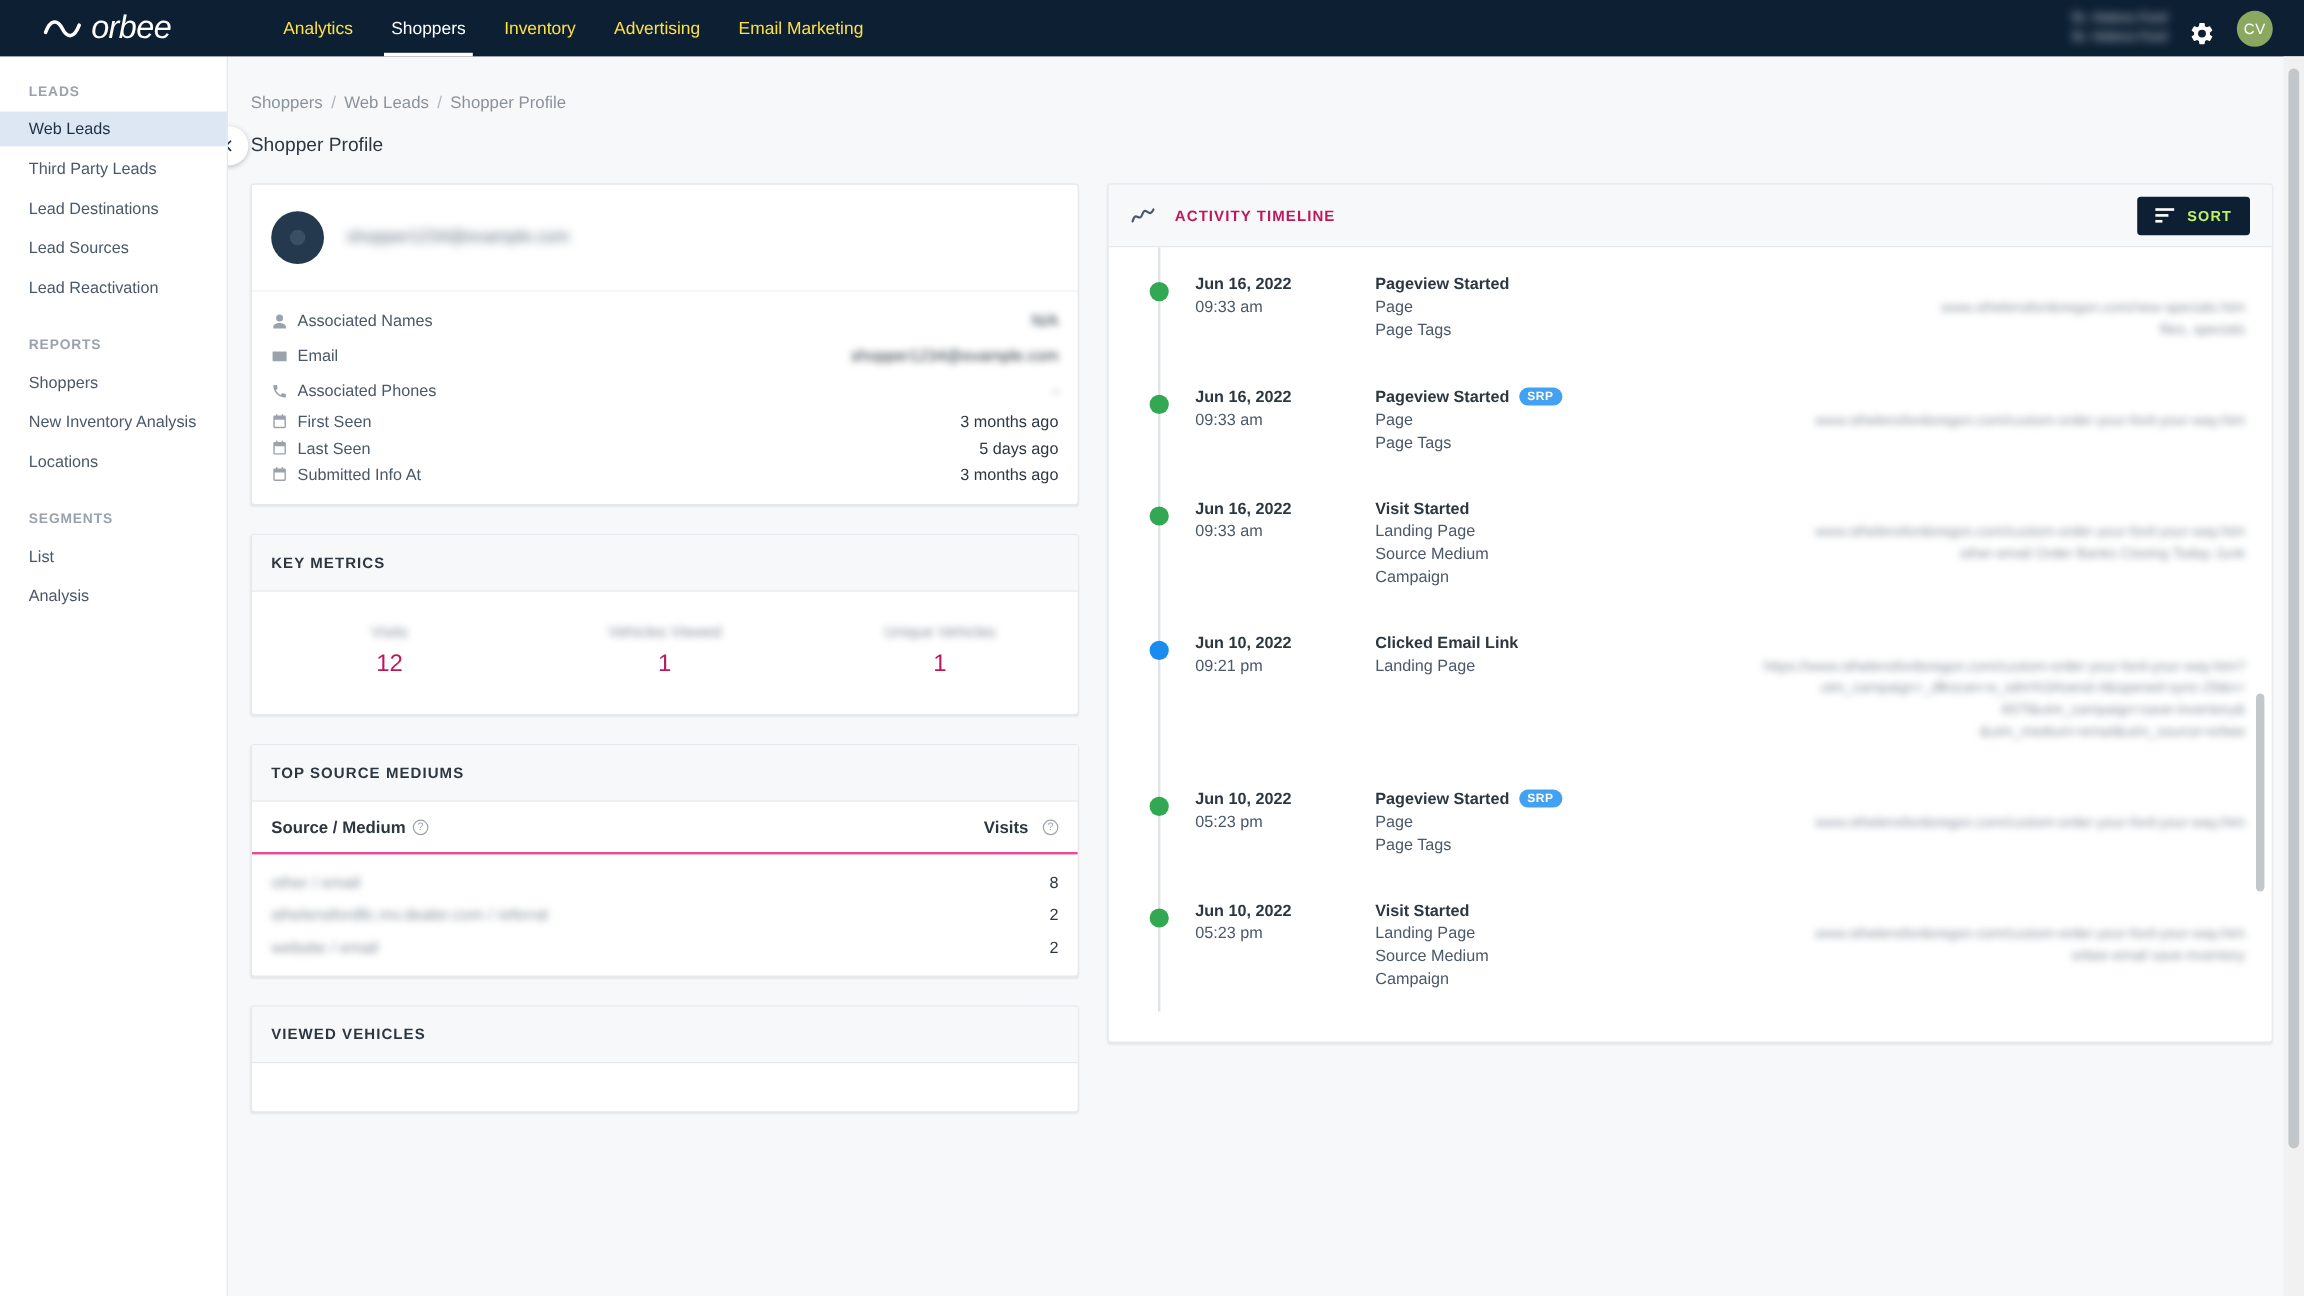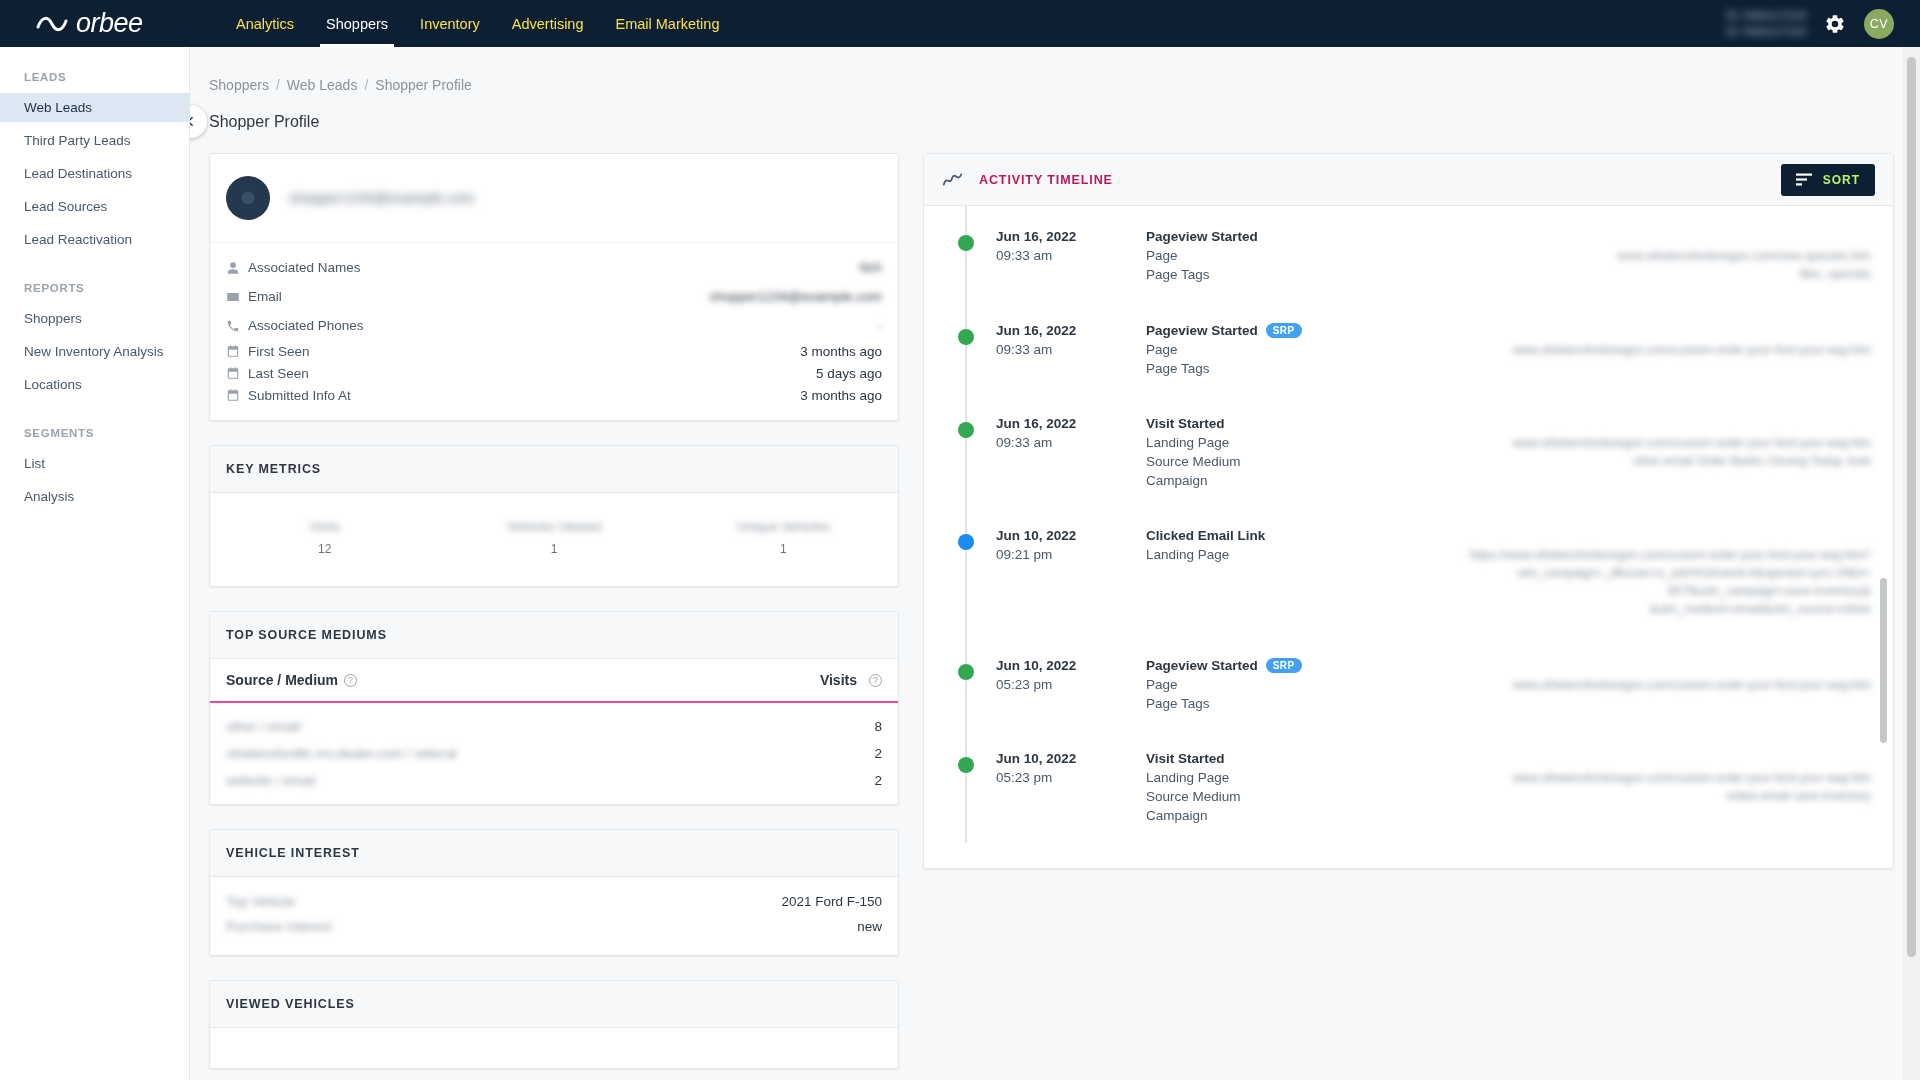--- a/index.html
+++ b/index.html
@@ -23,21 +23,21 @@
   .logo-text { color: #fff; font-size: 27px; letter-spacing: -0.5px; font-style: italic; font-weight: 400; margin-left: -2px; }
   .nav-items { display: flex; align-items: center; height: 47px; margin-left: 38px; }
   .nav-item {
     color: #fde047; font-size: 14.5px; padding: 0 16px; height: 47px;
     display: flex; align-items: center; position: relative; cursor: pointer; white-space: nowrap;
   }
   .nav-item.active { color: #ffffff; }
   .nav-item.active::after {
     content: ""; position: absolute; left: 10px; right: 10px; bottom: 0; height: 3px; background: #ffffff;
   }
-  .topright { margin-left: auto; display: flex; align-items: center; gap: 18px; padding-right: 26px; }
+  .topright { margin-left: auto; display: flex; align-items: flex-end; gap: 18px; padding-right: 26px; }
   .acct { display: flex; flex-direction: column; align-items: flex-end; line-height: 1.35; }
   .acct div { font-size: 11.5px; color: #cfd6de; }
   .gear { width: 22px; height: 22px; cursor: pointer; }
   .avatar-top {
     width: 30px; height: 30px; border-radius: 50%; background: #8ba861;
     color: #fff; font-size: 12.5px; display: flex; align-items: center; justify-content: center;
     letter-spacing: .5px; cursor: pointer;
   }
 
   
@@ -102,21 +102,21 @@
   }
   .prow .ic { width: 22px; flex: 0 0 22px; display:flex; align-items:center; color:#9aa3ad; }
   .prow .lbl { flex: 0 0 auto; }
   .prow .val { margin-left: auto; color: #2c3742; }
   .prow.tight { padding: 3.5px 0; }
 
   
   .metrics { display: flex; padding: 26px 0 30px 0; }
   .metric { flex: 1; text-align: center; }
   .metric .m-lbl { font-size: 13px; margin-bottom: 8px; }
-  .metric .m-val { font-size: 12px; color: #737373; }
+  .metric .m-val { font-size: 20px; color: #be185d; }
 
   
   .tbl-head {
     display: flex; align-items: center; padding: 13px 16px;
     border-bottom: 2px solid #ec4899; font-size: 14px; font-weight: bold; color: #2c3742;
   }
   .tbl-head .right { margin-left: auto; display: flex; align-items: center; gap: 6px; }
   .qmark {
     width: 13px; height: 13px; border-radius: 50%; border: 1.3px solid #9aa3ad;
     color: #9aa3ad; font-size: 9px; display:inline-flex; align-items:center; justify-content:center;
@@ -363,33 +363,20 @@
             <span class="blurred-strong">sthelensfordllc.mv.dealer.com / referral</span>
             <span class="v">2</span>
           </div>
           <div class="tbl-row">
             <span class="blurred-strong">website / email</span>
             <span class="v">2</span>
           </div>
           <div class="tbl-pad"></div>
         </div>
 
-        <div class="card">
-          <div class="card-head">VEHICLE INTEREST</div>
-          <div class="vi-rows">
-            <div class="vi-row">
-              <span class="blurred-strong">Top Vehicle</span>
-              <span class="v">2021 Ford F-150</span>
-            </div>
-            <div class="vi-row">
-              <span class="blurred-strong">Purchase Interest</span>
-              <span class="v">new</span>
-            </div>
-          </div>
-        </div>
 
         <div class="card">
           <div class="card-head">VIEWED VEHICLES</div>
           <div style="height:40px"></div>
         </div>
       </div>
 
       <div class="col-right">
         <div class="tl-card">
           <div class="tl-head">

